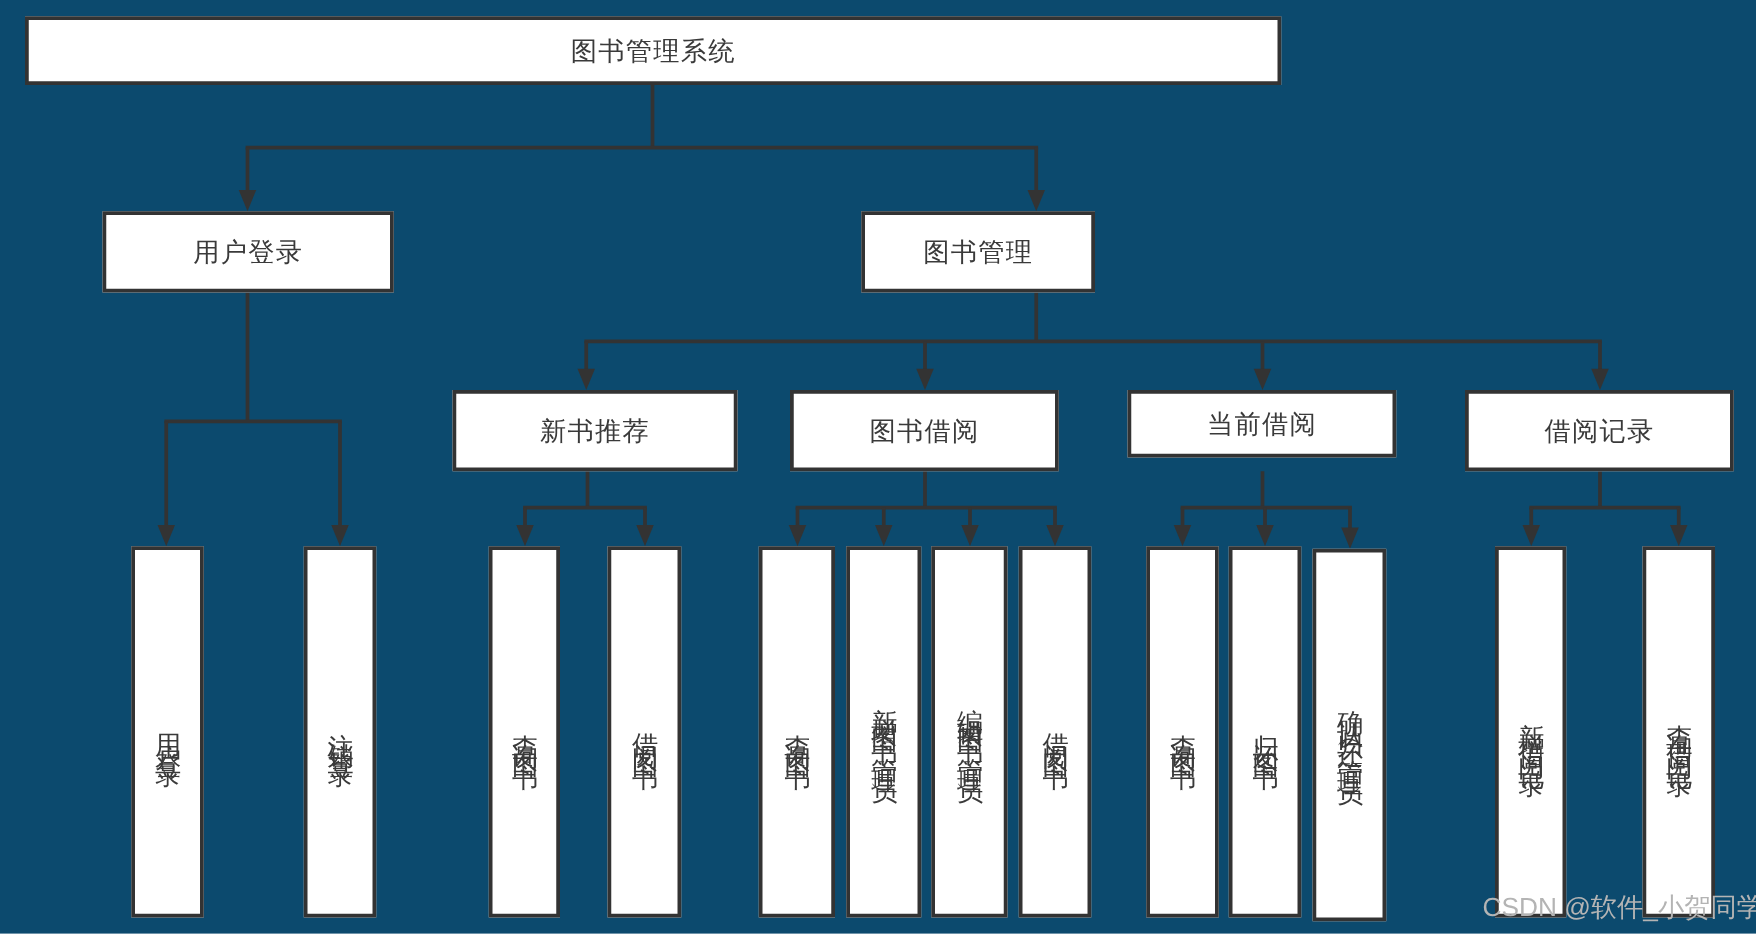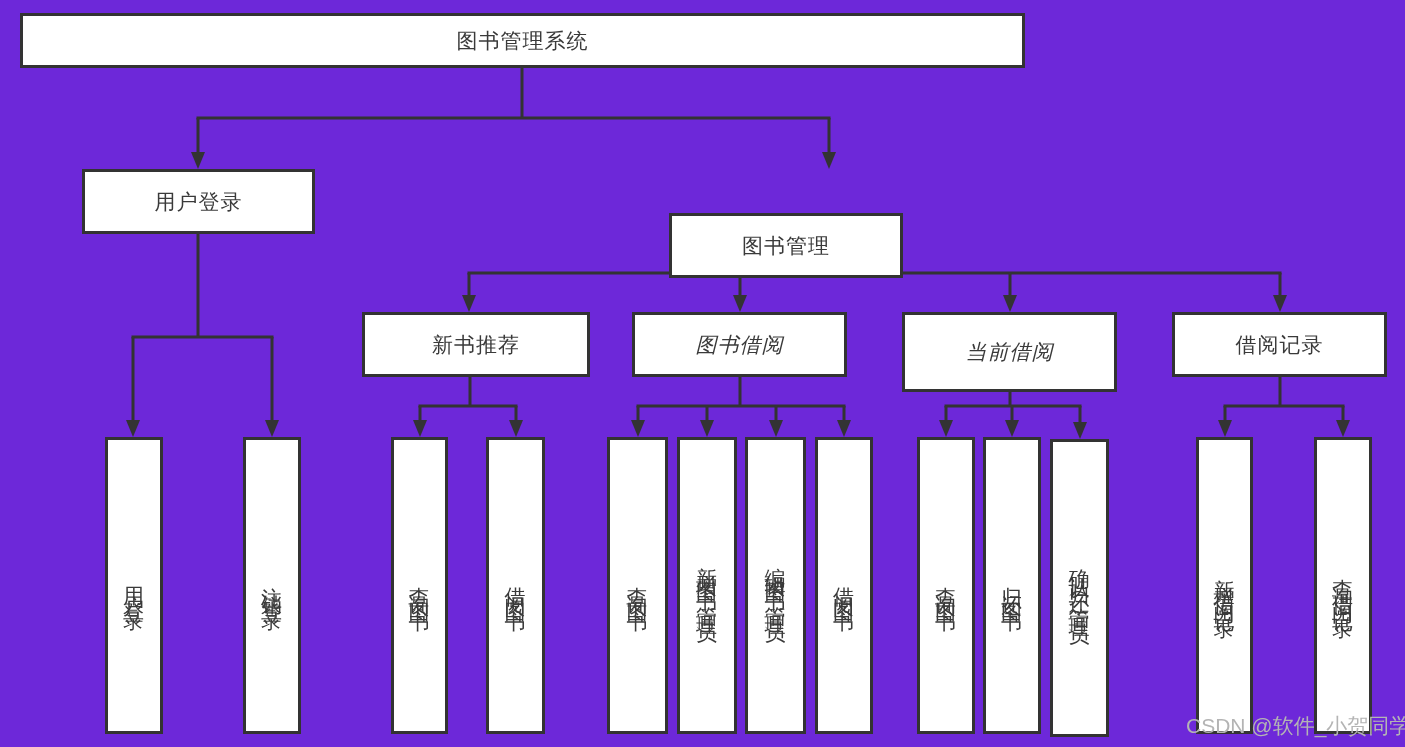--- a/index.html
+++ b/index.html
@@ -8,21 +8,21 @@
     --box-bg:#ffffff;
     --text:#3a3a3a;
     --watermark:#b4b4b4;
   }
   *{box-sizing:border-box;margin:0;padding:0;}
   html,body{background:#ffffff;}
   body{font-family:"Liberation Sans","DejaVu Sans",sans-serif;}
   .stage{
     position:relative;
     width:1405px;height:747px;
-    background:#6d28d9;
+    background:#0c4a6e;
     overflow:hidden;
   }
   .wires{position:absolute;left:0;top:0;width:1405px;height:747px;}
   .wires line{stroke:var(--line);stroke-width:3;fill:none;}
   .wires polygon{fill:var(--line);stroke:none;}
   .node{
     position:absolute;
     background:var(--box-bg);
     border:3px solid var(--box-border);
     color:var(--text);
@@ -110,25 +110,25 @@
     <line x1="1223.5" y1="406" x2="1344.5" y2="406"></line>
     <line x1="1225" y1="406" x2="1225" y2="422"></line>
     <polygon points="1218,420 1232,420 1225,437"></polygon>
     <line x1="1343" y1="406" x2="1343" y2="422"></line>
     <polygon points="1336,420 1350,420 1343,437"></polygon>
   </svg>
 
   <div class="node hbox" style="left:20px;top:13px;width:1005px;height:55px;">图书管理系统</div>
 
   <div class="node hbox" style="left:82px;top:169px;width:233px;height:65px;">用户登录</div>
-  <div class="node hbox" style="left:669px;top:169px;width:234px;height:65px;margin-top:44px;">图书管理</div>
+  <div class="node hbox" style="left:689px;top:169px;width:187px;height:65px;">图书管理</div>
 
   <div class="node hbox" style="left:362px;top:312px;width:228px;height:65px;">新书推荐</div>
-  <div class="node hbox" style="left:632px;top:312px;width:215px;height:65px;font-style:italic;">图书借阅</div>
-  <div class="node hbox" style="left:902px;top:312px;width:215px;height:80px;font-style:italic;">当前借阅</div>
+  <div class="node hbox" style="left:632px;top:312px;width:215px;height:65px;">图书借阅</div>
+  <div class="node hbox" style="left:902px;top:312px;width:215px;height:54px;">当前借阅</div>
   <div class="node hbox" style="left:1172px;top:312px;width:215px;height:65px;">借阅记录</div>
 
   <div class="node vbox" style="left:105px;top:437px;width:58px;height:297px;">用户登录</div>
   <div class="node vbox" style="left:243px;top:437px;width:58px;height:297px;">注销登录</div>
 
   <div class="node vbox" style="left:391px;top:437px;width:57px;height:297px;">查询图书</div>
   <div class="node vbox" style="left:486px;top:437px;width:59px;height:297px;">借阅图书</div>
 
   <div class="node vbox" style="left:607px;top:437px;width:61px;height:297px;">查询图书</div>
   <div class="node vbox" style="left:677px;top:437px;width:60px;height:297px;">新增图书（管理员）</div>

